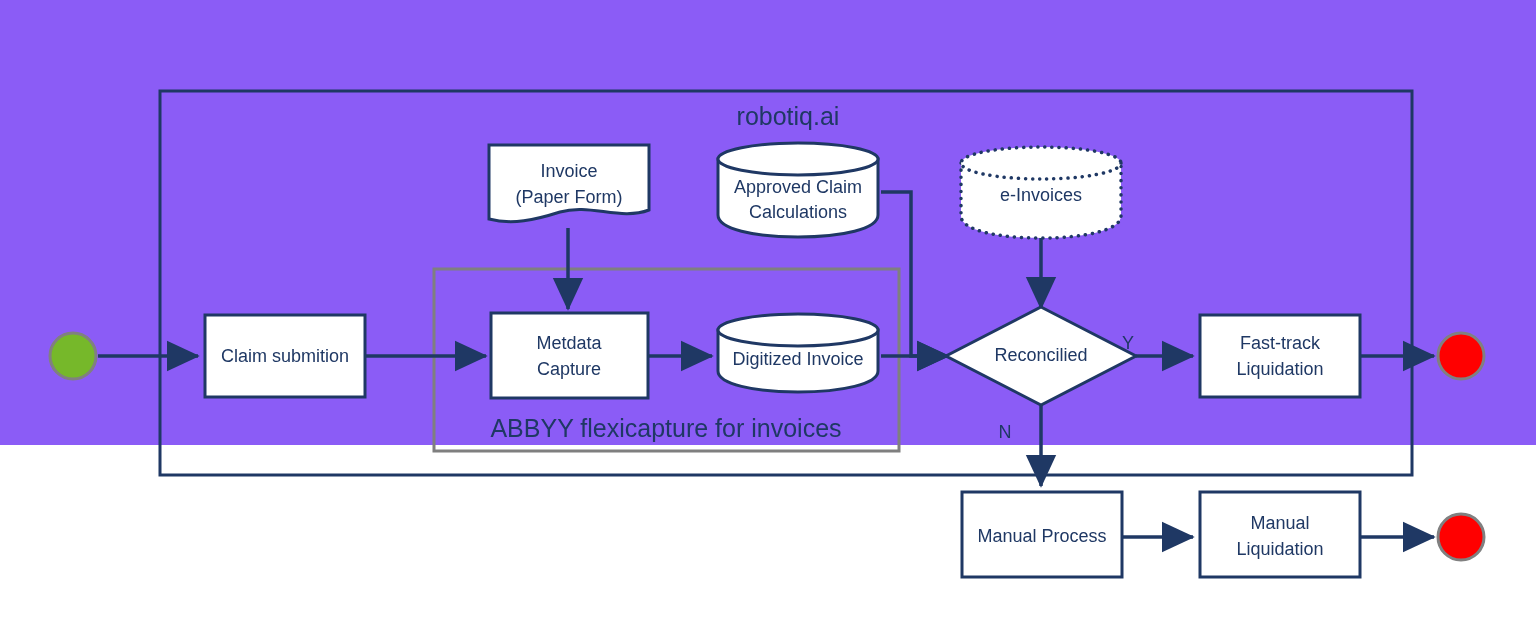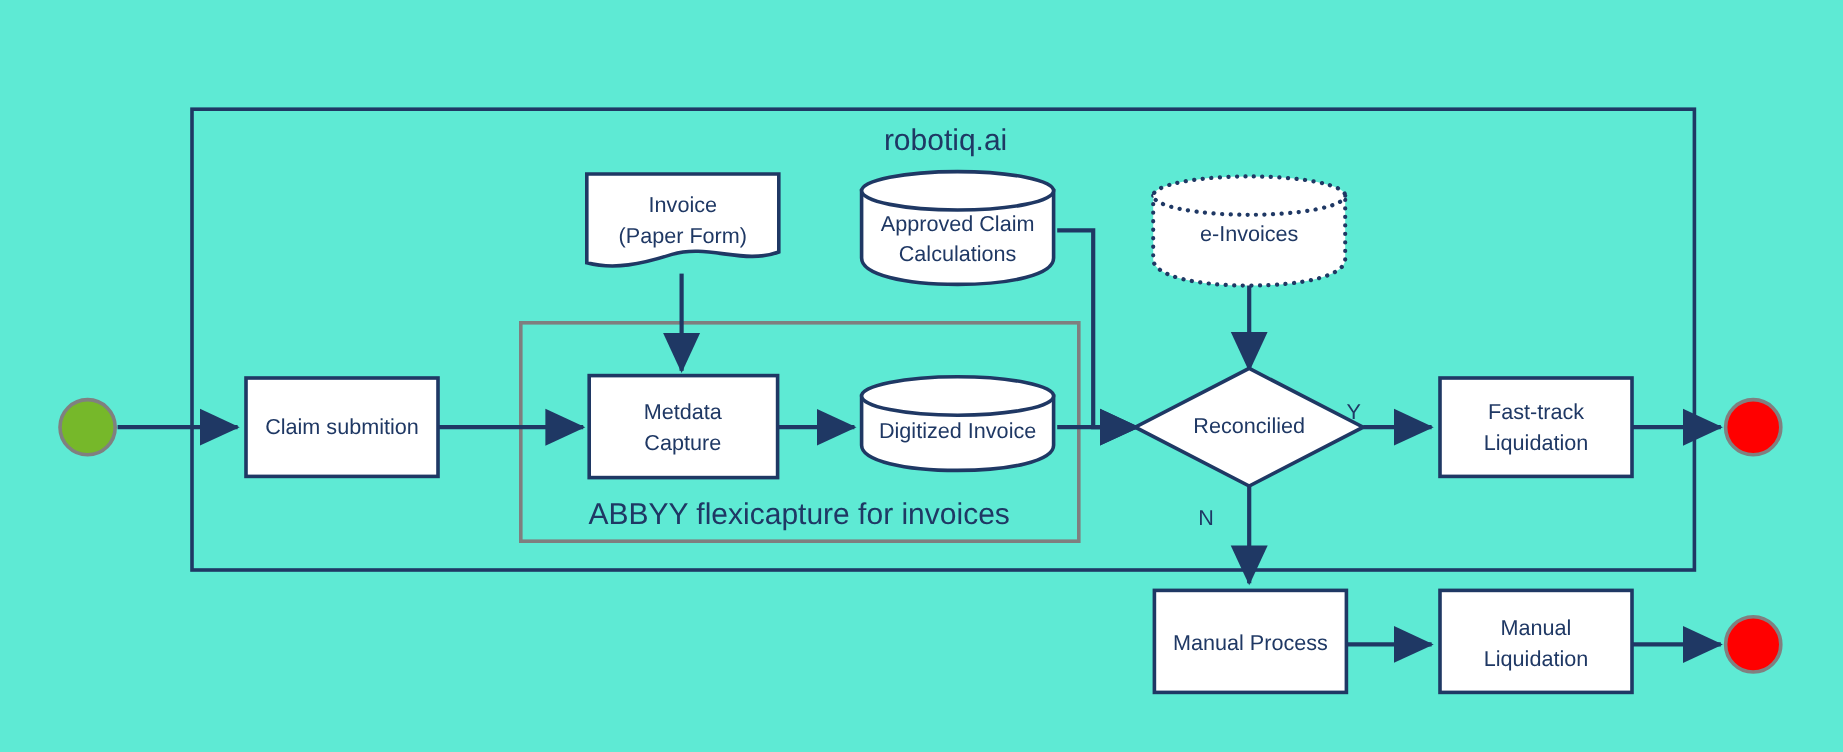--- a/index.html
+++ b/index.html
@@ -9,22 +9,22 @@
   }
   body {
     width: 1536px;
     height: 627px;
     font-family: "Liberation Sans", sans-serif;
     overflow: hidden;
   }
   #diagram-root {
     position: relative;
     width: 1536px;
-    height: 627px;
-    background: #5eead4;
+    height: 445px;
+    background: #8b5cf6;
     text-align: right;
   }
   svg#flow {
     position: absolute;
     left: 0;
     top: 0;
     width: 1536px;
     height: 627px;
     display: block;
   }

